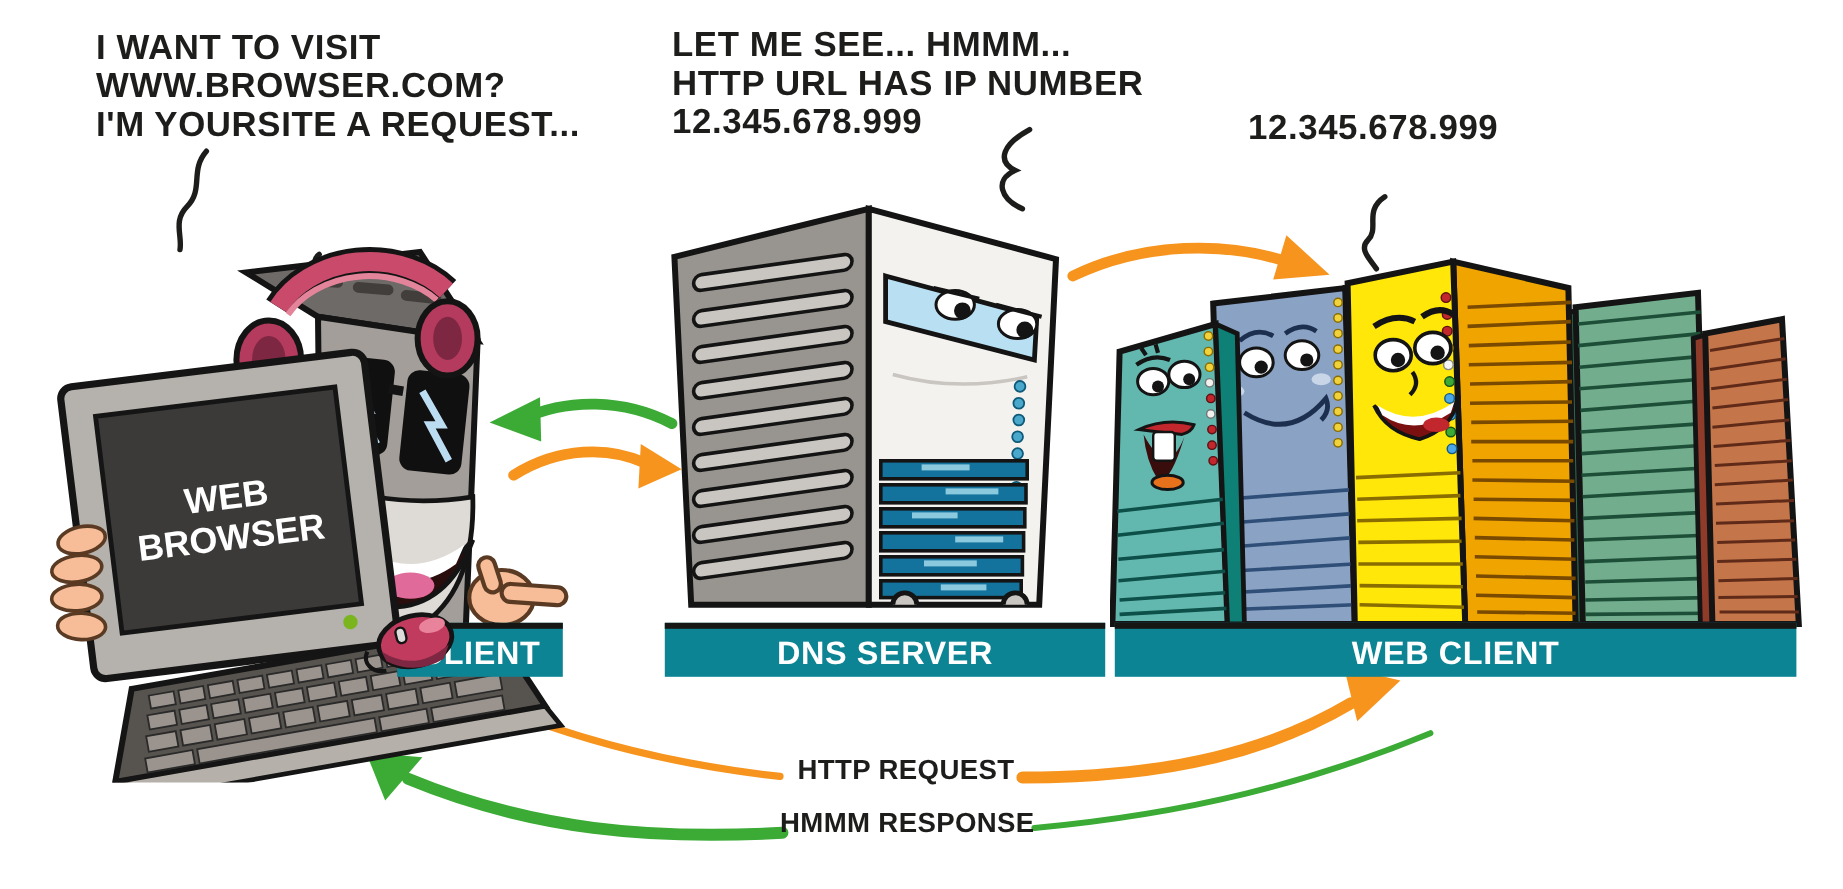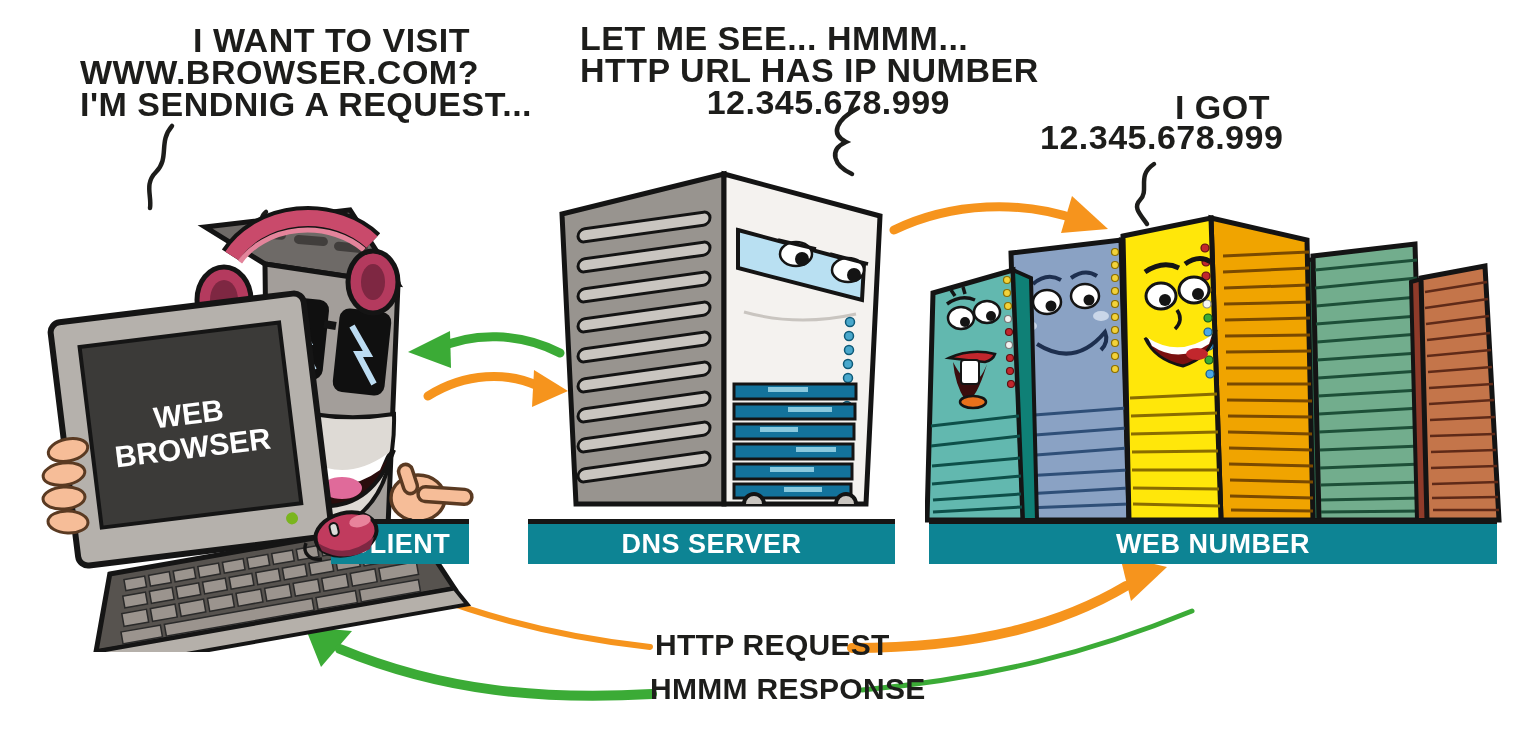--- a/index.html
+++ b/index.html
@@ -1,28 +1,28 @@
 <!DOCTYPE html>
 <html><head>
 <meta charset="utf-8">
 <style>
   html,body{margin:0;padding:0;background:#fff;}
   .canvas{position:relative;width:1536px;height:741px;background:#ffffff;overflow:hidden;
           font-family:"Liberation Sans",sans-serif;}
   .layer{position:absolute;left:0;top:0;}
   
-  .speech{position:absolute;z-index:6;text-align:right;color:#1d1d1b;font-weight:700;
-          font-size:34px;line-height:32px;letter-spacing:.5px;}
+  .speech{position:absolute;z-index:6;text-align:left;color:#1d1d1b;font-weight:700;
+          font-size:29px;line-height:32px;letter-spacing:.5px;}
   .speech div{white-space:nowrap;}
   
   .banner{position:absolute;z-index:4;top:519px;height:40px;background:#0d8494;
           border-top:5px solid #161615;color:#ffffff;display:flex;align-items:center;
           justify-content:center;font-weight:700;font-size:27px;letter-spacing:.5px;}
   
-  .flow-label{position:absolute;z-index:6;color:#1d1d1b;font-weight:700;font-size:30px;
+  .flow-label{position:absolute;z-index:6;color:#1d1d1b;font-weight:700;font-size:23px;
           letter-spacing:.3px;text-align:center;white-space:nowrap;}
   svg{display:block;}
   .sq{fill:none;stroke:#1d1d1b;stroke-width:4.5;stroke-linecap:round;}
   .arr{fill:none;stroke-linecap:round;}
   .ol{stroke:#141414;}
 </style>
 </head>
 <body>
 
 <div class="canvas">
@@ -331,38 +331,37 @@
         <ellipse cx="272" cy="146" rx="11" ry="6" fill="#c1272d"></ellipse>
       </g>
       <path d="M205 190 L292 186 M206 208 L292 205 M206 226 L293 224 M207 244 L293 243
                M207 262 L294 262 M208 280 L294 281 M208 296 L295 298" stroke="#8a6d00" stroke-width="3" fill="none"></path>
     </g>
   </svg>
 
   <div class="banner" style="left:331px;width:138px">
     <span>CLIENT</span>
   </div>
-  <div class="banner" style="left:528px;width:367px">
+  <div class="banner" style="left:554px;width:367px">
     <span>DNS SERVER</span>
   </div>
   <div class="banner" style="left:929px;width:568px">
-    <span>WEB NUMBER</span>
+    <span>WEB CLIENT</span>
   </div>
 
   <div class="speech" style="left:80px;top:24px;width:390px">
     <div>I WANT TO VISIT</div>
     <div>WWW.BROWSER.COM?</div>
-    <div>I'M SENDNIG A REQUEST...</div>
-  </div>
-  <div class="speech" style="left:580px;top:22px;width:370px">
+    <div>I'M YOURSITE A REQUEST...</div>
+  </div>
+  <div class="speech" style="left:560px;top:22px;width:370px">
     <div>LET ME SEE... HMMM...</div>
     <div>HTTP URL HAS IP NUMBER</div>
     <div>12.345.678.999</div>
   </div>
   <div class="speech" style="left:1040px;top:92px;width:230px;line-height:30px">
-    <div>I GOT</div>
     <div>12.345.678.999</div>
   </div>
 
   <div class="flow-label" style="left:655px;top:628px;width:200px">HTTP REQUEST</div>
   <div class="flow-label" style="left:650px;top:672px;width:210px">HMMM RESPONSE</div>
 
 </div>
 
 </body></html>

